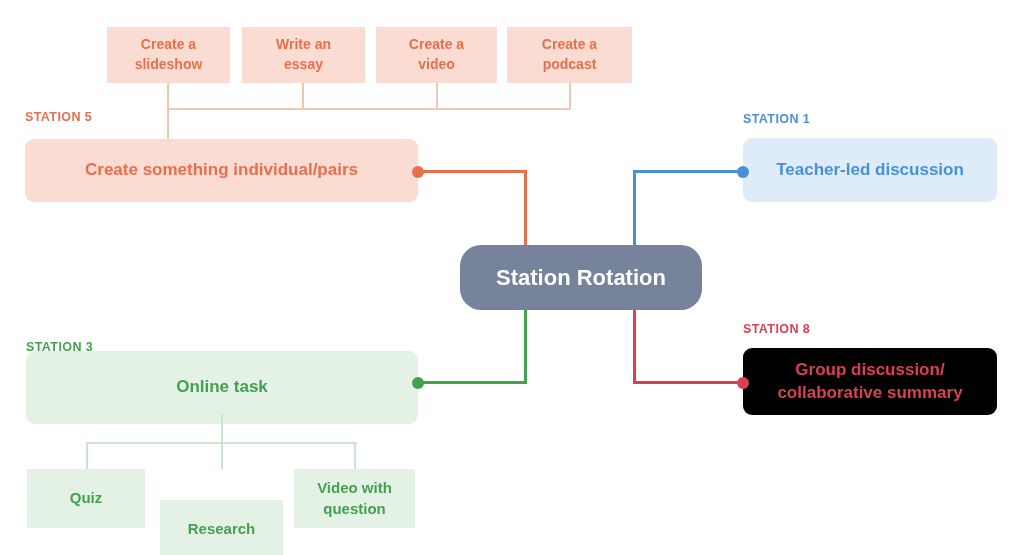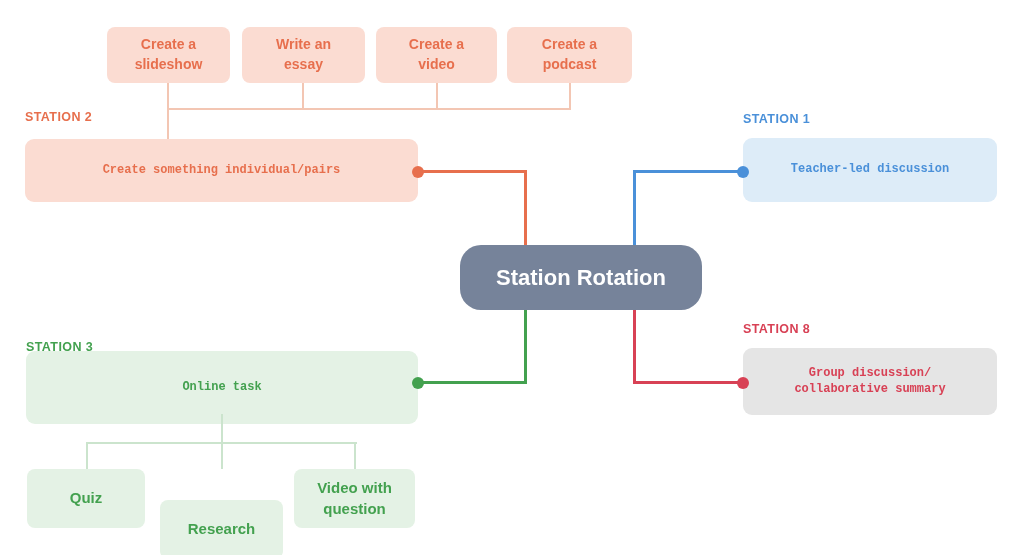--- a/index.html
+++ b/index.html
@@ -25,51 +25,51 @@
     justify-content: center;
     text-align: center;
     box-sizing: border-box;
     padding: 4px 10px;
   }
   .node .ln { display: block; }
 
   
   .chip {
     position: absolute;
-    border-radius: 8px;
+    border-radius: 0;
     display: flex;
     flex-direction: column;
     align-items: center;
     justify-content: center;
     text-align: center;
     box-sizing: border-box;
     font-size: 14px;
     line-height: 1.42;
     font-weight: 600;
     padding: 2px 6px;
   }
 
   
   .salmon-bg  { background: #fbdcd2; color: #e76f4d; }
   .blue-bg    { background: #ddecf8; color: #4a90d9; }
   .green-bg   { background: #e4f2e5; color: #43a14f; }
-  .pink-bg    { background: #e5e5e5; color: #d84155; }
+  .pink-bg    { background: #000000; color: #d84155; }
 
   .station-label {
     position: absolute;
     font-size: 12.5px;
     font-weight: 700;
     letter-spacing: 0.4px;
   }
   .lbl-orange { color: #e76f4d; }
   .lbl-blue   { color: #4a90d9; }
   .lbl-green  { color: #43a14f; }
   .lbl-red    { color: #d84155; }
 
-  .main-text { font-size: 12px; font-weight: 600; line-height: 1.32; font-family: Liberation Mono, monospace; }
+  .main-text { font-size: 17px; font-weight: 600; line-height: 1.32; }
   .sub-text  { font-size: 15px; font-weight: 600; line-height: 1.35; }
 
   
   .center-node {
     position: absolute;
     left: 460px; top: 245px;
     width: 242px; height: 65px;
     background: #76839a;
     border-radius: 21px;
     display: flex;
@@ -176,21 +176,21 @@
     <span class="ln">Create a</span>
     <span class="ln">podcast</span>
   </div>
 
   <div class="line salmon-line t4-stub1"></div>
   <div class="line salmon-line t4-stub2"></div>
   <div class="line salmon-line t4-stub3"></div>
   <div class="line salmon-line t4-stub4"></div>
   <div class="line salmon-line t4-h"></div>
 
-  <div class="station-label lbl-orange station4-label">STATION 2</div>
+  <div class="station-label lbl-orange station4-label">STATION 5</div>
   <div class="station-label lbl-blue station1-label">STATION 1</div>
   <div class="station-label lbl-red station2-label">STATION 8</div>
   <div class="station-label lbl-green station3-label">STATION 3</div>
 
   <div class="node salmon-bg main-text station4-box">
     <span>Create something individual/pairs</span>
   </div>
 
   <div class="node blue-bg main-text station1-box">
     <span>Teacher-led discussion</span>

